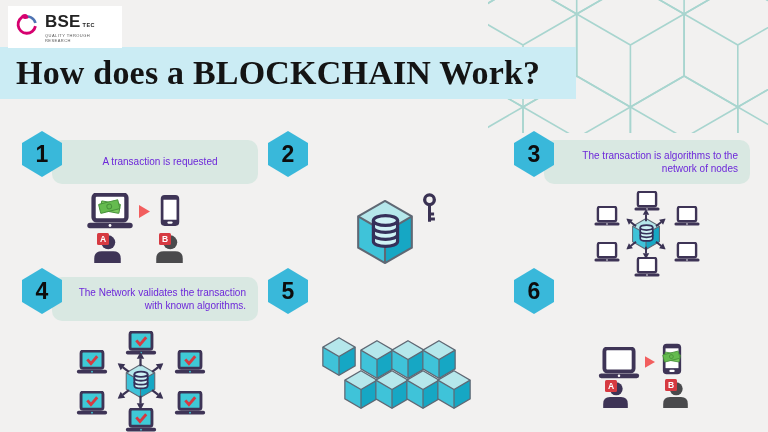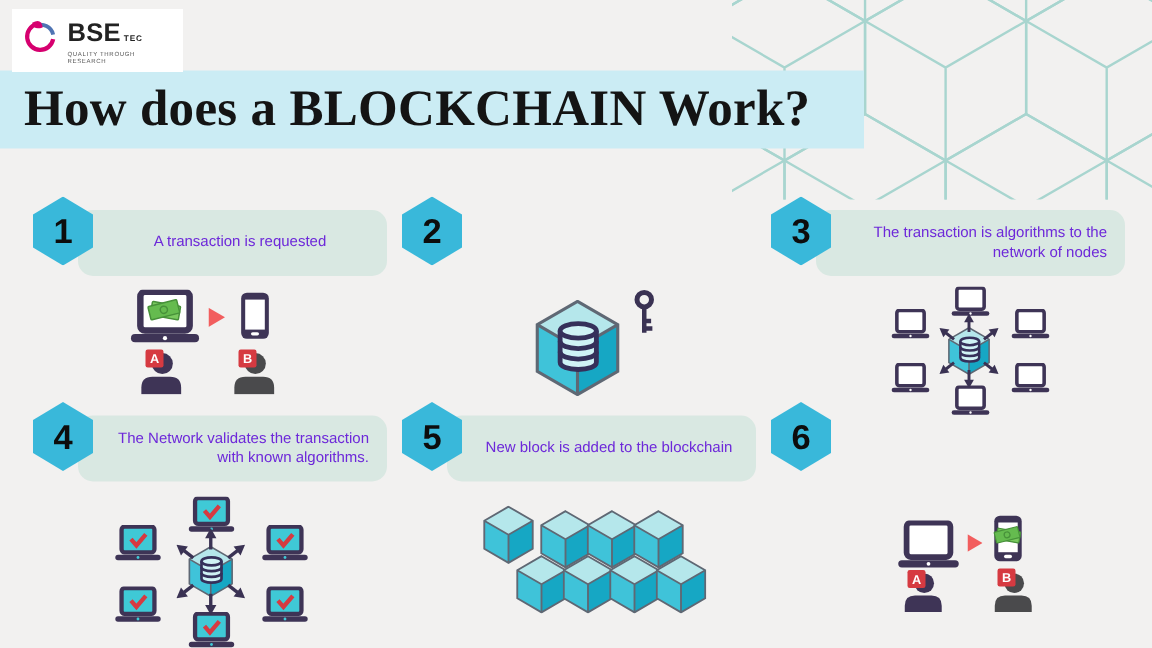--- a/index.html
+++ b/index.html
@@ -199,21 +199,20 @@
 <div class="step" style="left:22px; top:268px;">
   <div class="hex">
       <span>4</span>
     </div>
   <div class="pill">The Network validates the transaction with known algorithms.</div>
 </div>
 <div class="step" style="left:268px; top:268px;">
   <div class="hex">
       <span>5</span>
     </div>
-  <div class="pill">New block is added to the blockchain</div>
 </div>
 <div class="step" style="left:514px; top:268px;">
   <div class="hex">
       <span>6</span>
     </div>
 </div>
 
 <div class="illus" style="left:86px; top:193px; width:100px; height:70px;">
   <svg width="100" height="70" viewBox="0 0 100 70">
     <use href="#sym-laptop-money" x="0" y="0" width="48" height="36" class="purple"></use>

